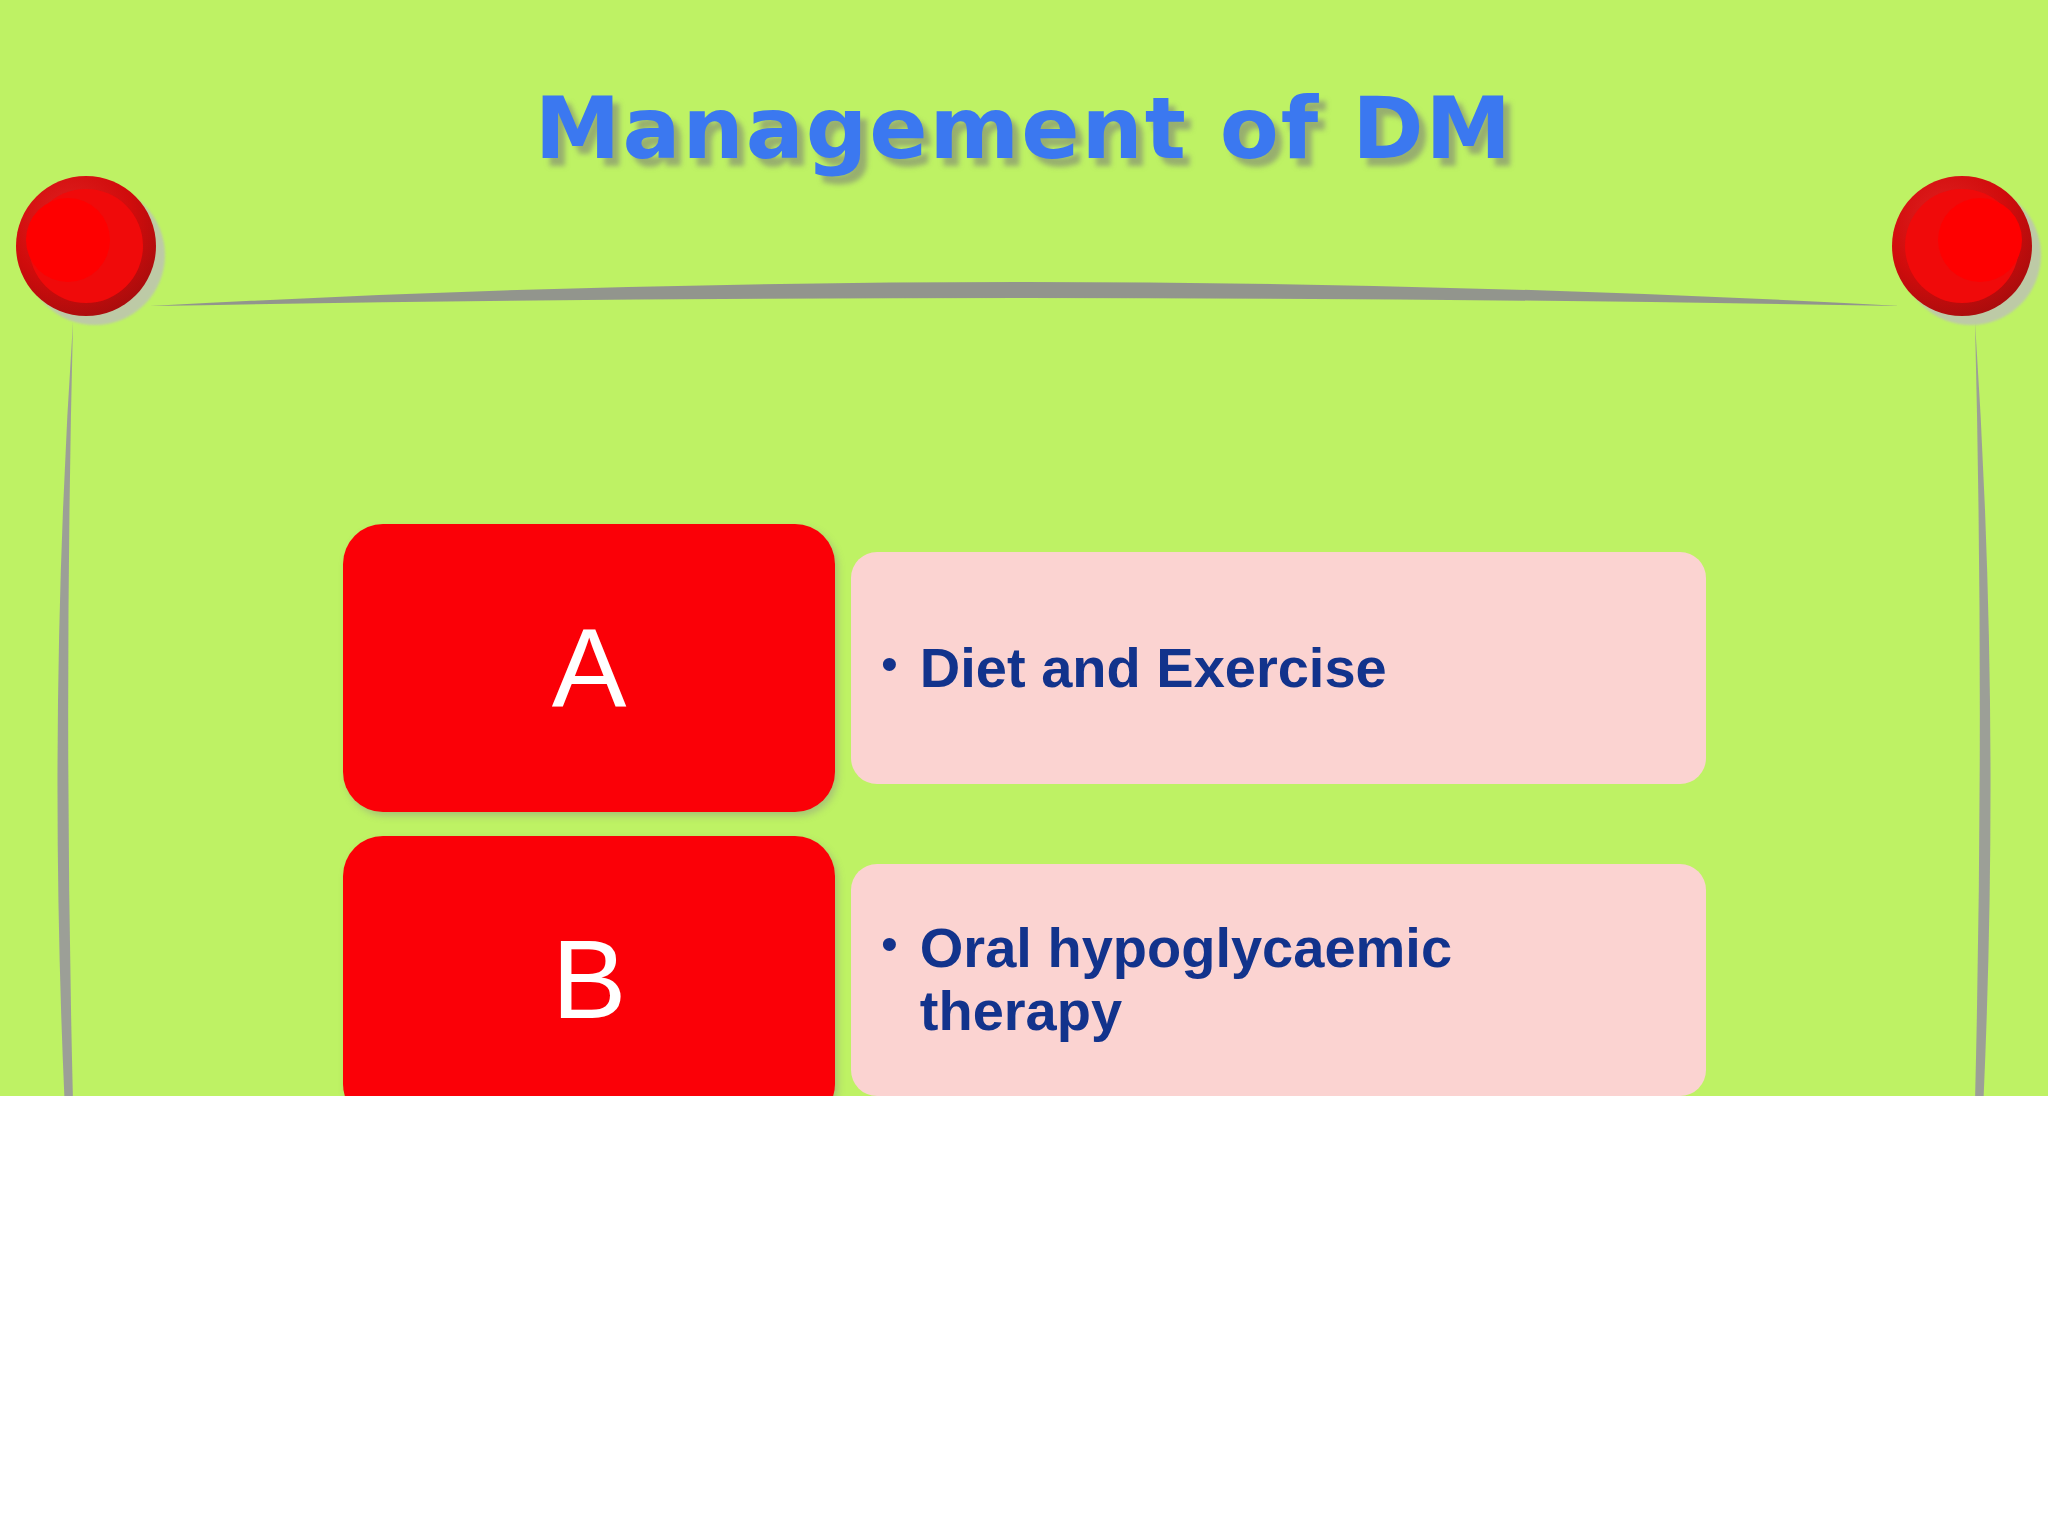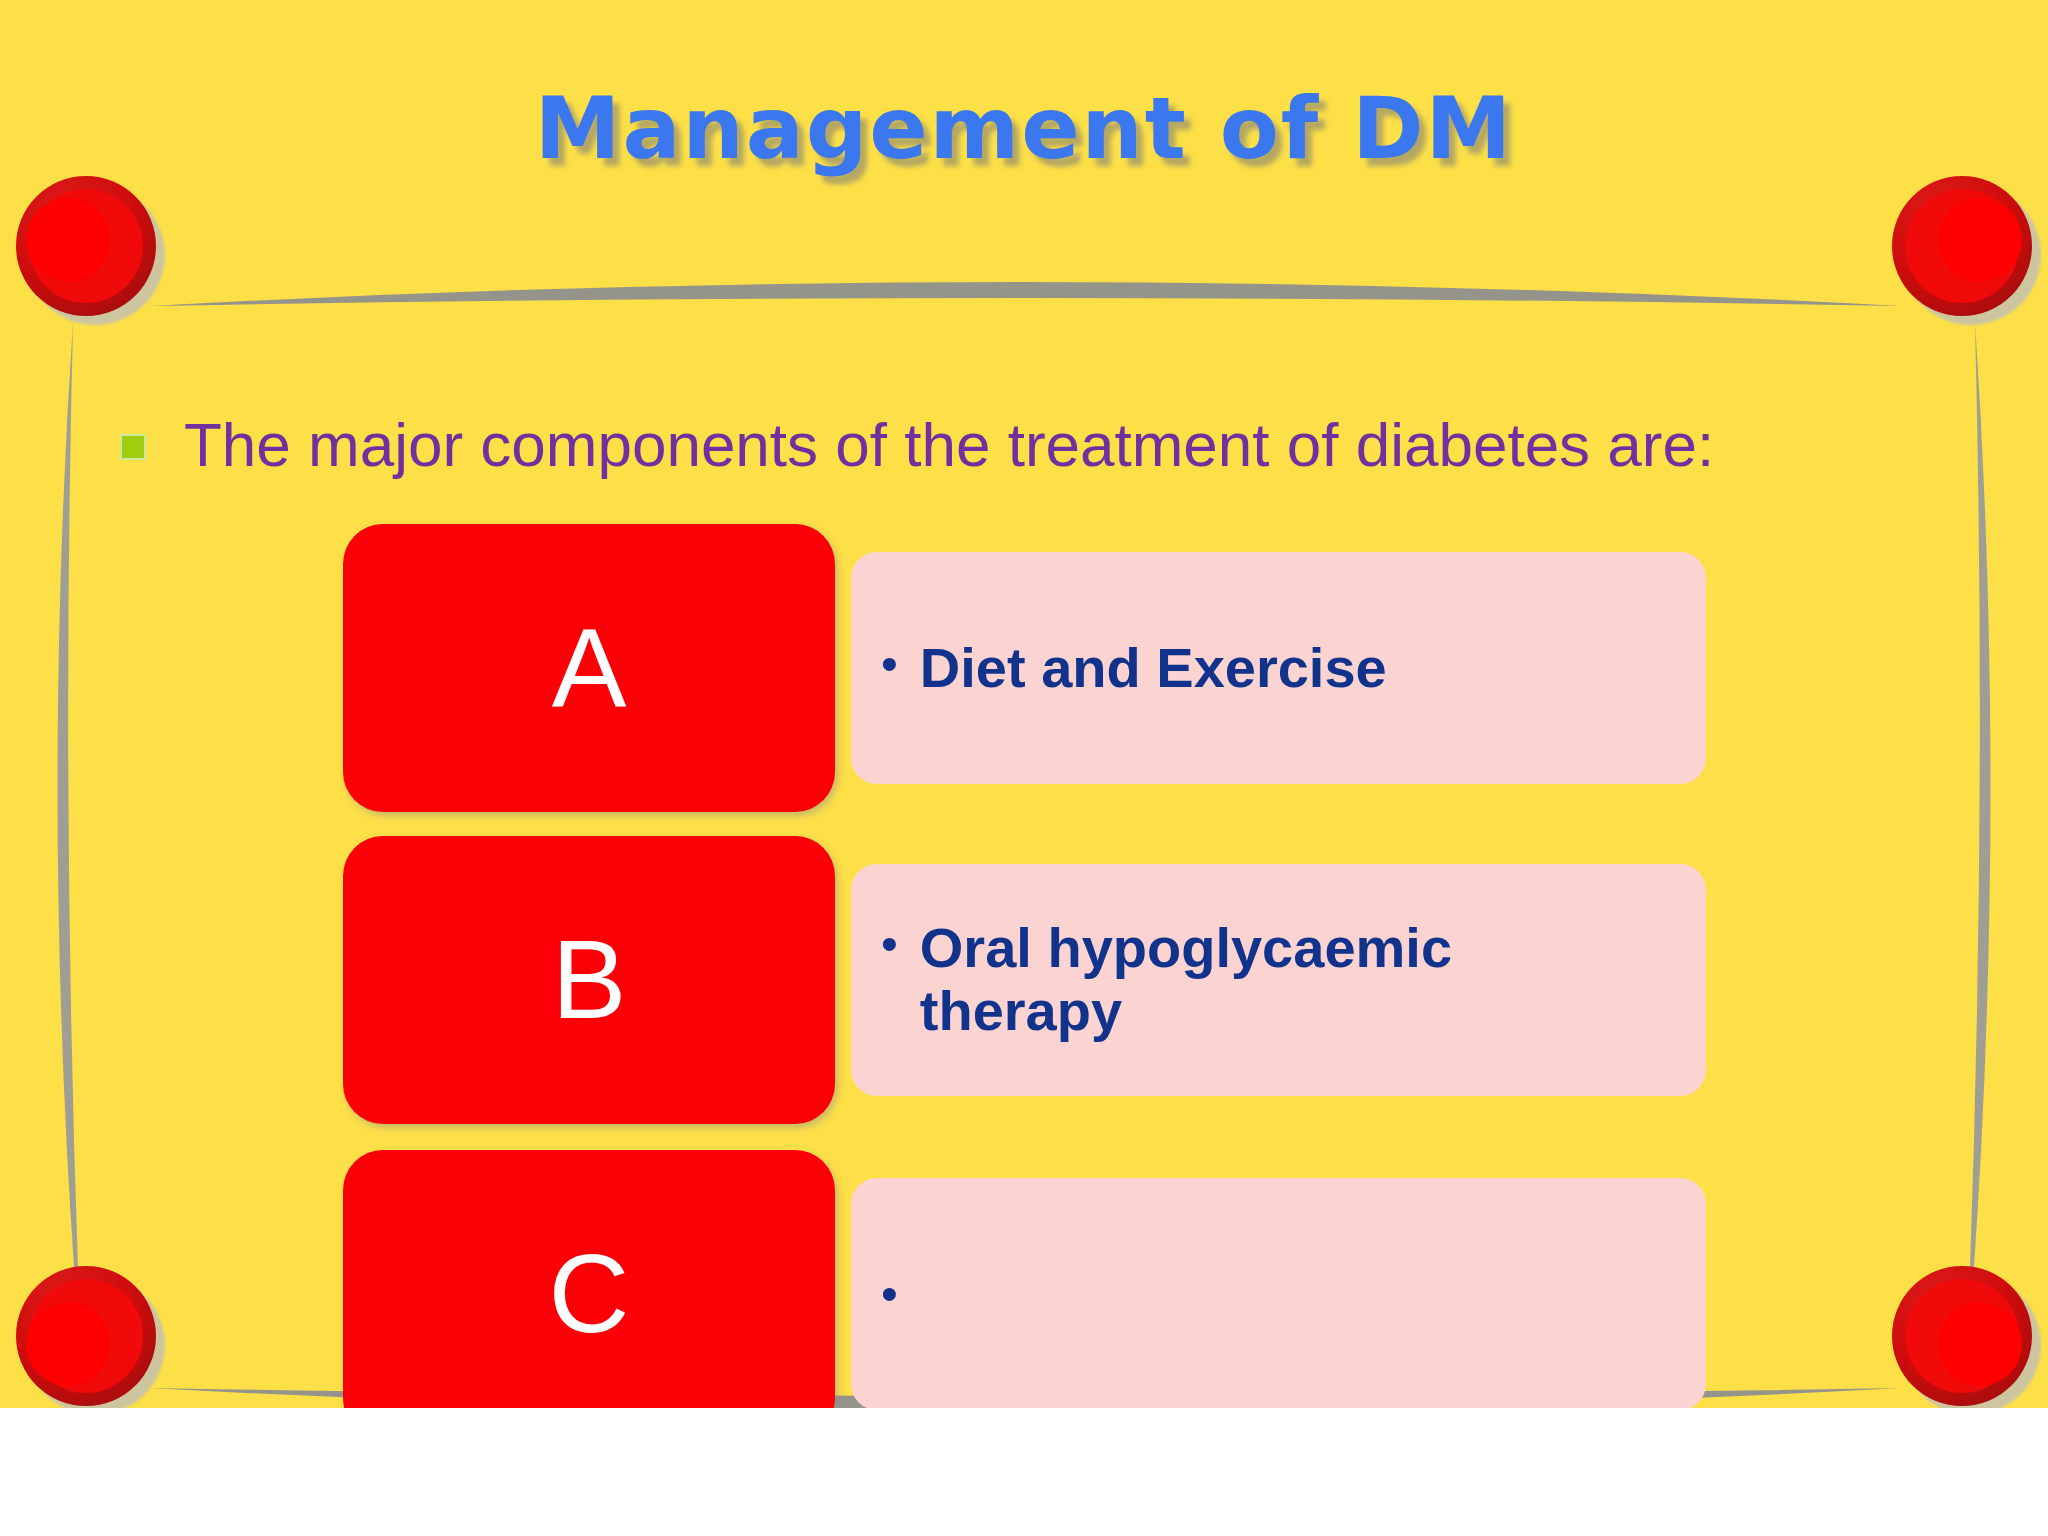--- a/index.html
+++ b/index.html
@@ -7,22 +7,22 @@
     padding: 0;
     background: #ffffff;
   }
   body {
     font-family: "Liberation Sans", sans-serif;
   }
 
   #slide {
     position: relative;
     width: 2048px;
-    height: 1408px;
-    background: #fde047;
+    height: 1096px;
+    background: #bef264;
     overflow: hidden;
   }
 
   
   #slide-title {
     position: absolute;
     top: 78px;
     left: 0;
     width: 2048px;
     text-align: center;
@@ -223,24 +223,20 @@
     <div class="mid"></div>
     <div class="inner"></div>
   </div>
   <div class="corner br">
     <div class="shadow"></div>
     <div class="outer"></div>
     <div class="mid"></div>
     <div class="inner"></div>
   </div>
 
-  <div id="lead-row">
-    <div id="lead-bullet"></div>
-    <div id="lead-text">The major components of the treatment of diabetes are:</div>
-  </div>
 
   <div class="row row-a">
     <div class="letter-box">
       <span class="letter">A</span>
     </div>
     <div class="detail-box">
       <div class="detail-inner">
         <span class="detail-bullet">•</span>
         <span class="detail-text">Diet and Exercise</span>
       </div>

